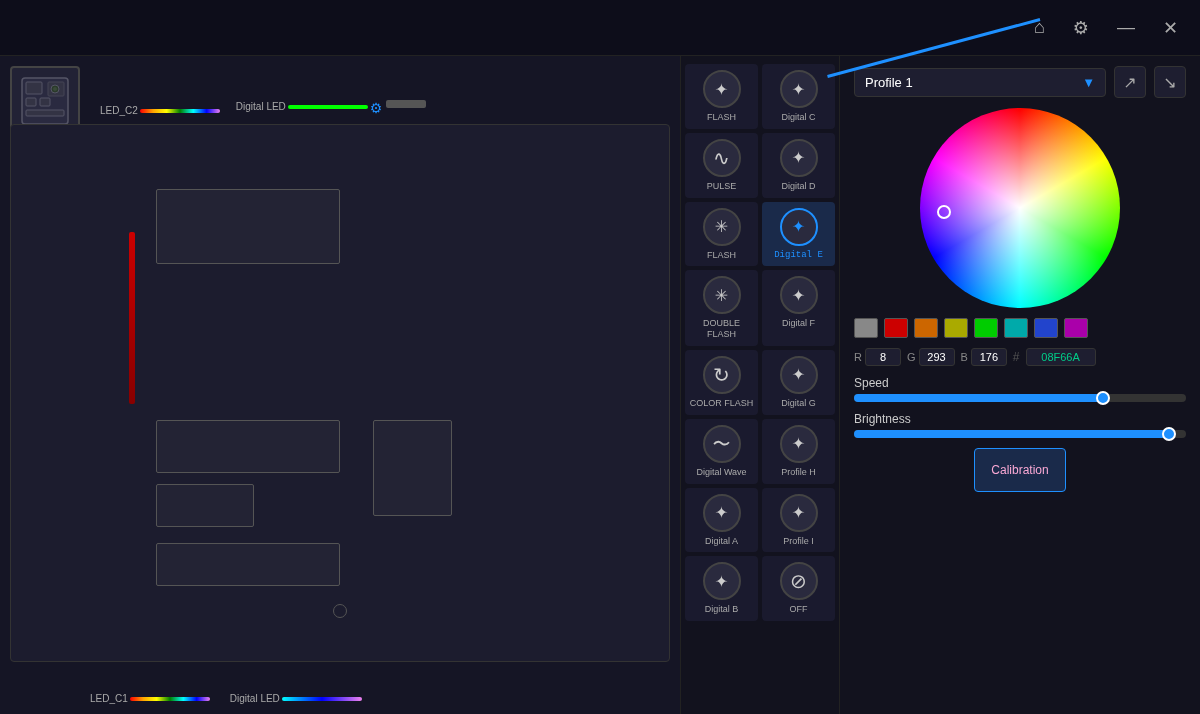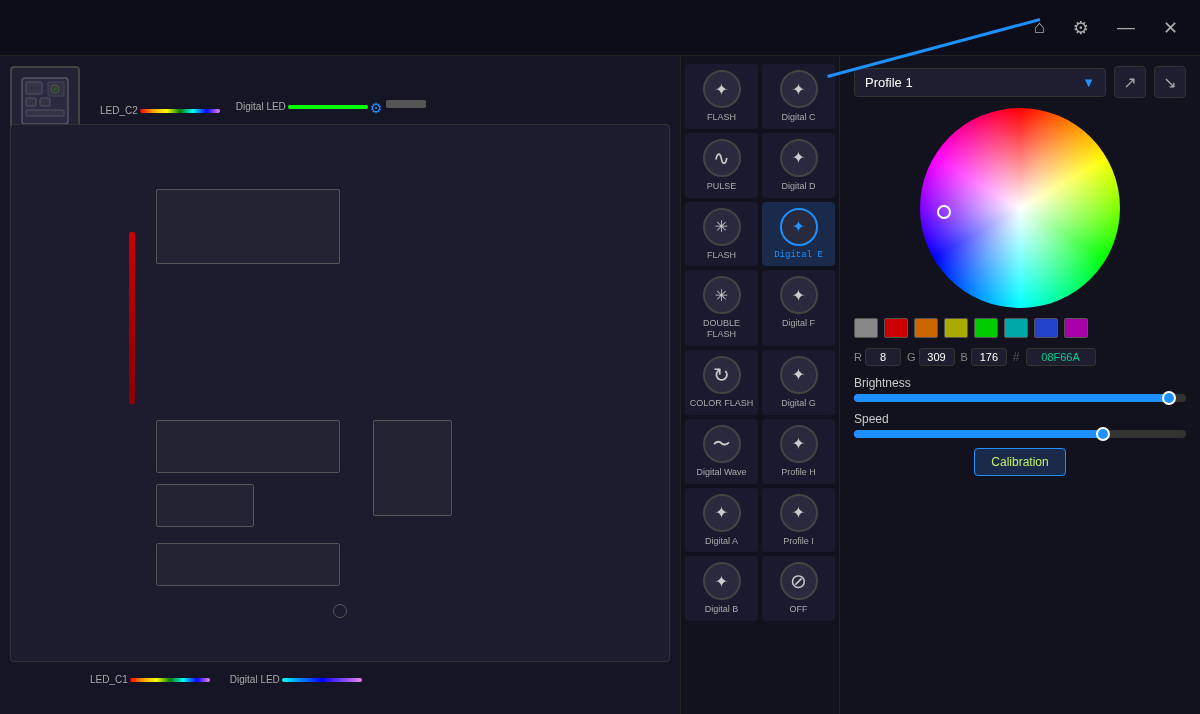--- a/index.html
+++ b/index.html
@@ -127,21 +127,21 @@
     .led-strip {
       position: absolute;
       width: 4px;
       background: linear-gradient(to bottom, #cc0000, #aa0000, #880000);
       border-radius: 2px;
     }
 
     
     .bottom-tabs-row {
       display: flex;
-      align-items: flex-start;
+      align-items: flex-end;
       gap: 20px;
       height: 30px;
       padding-left: 80px;
     }
 
     
     #effects-panel {
       width: 160px;
       background: #12121e;
       border-left: 1px solid #222;
@@ -381,23 +381,23 @@
       border-radius: 50%;
       background: #1e90ff;
       border: 2px solid #fff;
       cursor: pointer;
     }
 
     
     .calibration-btn {
       background: #1a2a4a;
       border: 1px solid #1e90ff;
-      color: #bef264;
+      color: #f9a8d4;
       border-radius: 4px;
-      padding: 6px 16px;
+      padding: 14px 16px;
       cursor: pointer;
       font-size: 12px;
       display: block;
       margin: 0 auto;
     }
 
     
     .action-buttons {
       display: flex;
       gap: 0;
@@ -610,45 +610,45 @@
       <div class="swatch" style="background:#aa00aa;"></div>
     </div>
 
     <div class="rgb-row">
       <div class="rgb-input-group">
         <span class="rgb-label">R</span>
         <div class="rgb-value">8</div>
       </div>
       <div class="rgb-input-group">
         <span class="rgb-label">G</span>
-        <div class="rgb-value">309</div>
+        <div class="rgb-value">293</div>
       </div>
       <div class="rgb-input-group">
         <span class="rgb-label">B</span>
         <div class="rgb-value">176</div>
       </div>
       <span style="color:#555;">#</span>
       <div class="hex-value">08F66A</div>
+    </div>
+
+    <div class="slider-section">
+      <label>Speed</label>
+      <div class="slider-track">
+        <div class="slider-fill" style="width:75%;"></div>
+        <div class="slider-thumb" style="right:25%;"></div>
+      </div>
     </div>
 
     <div class="slider-section">
       <label>Brightness</label>
       <div class="slider-track">
         <div class="slider-fill" style="width:95%;"></div>
         <div class="slider-thumb" style="right:5%;"></div>
       </div>
     </div>
 
-    <div class="slider-section">
-      <label>Speed</label>
-      <div class="slider-track">
-        <div class="slider-fill" style="width:75%;"></div>
-        <div class="slider-thumb" style="right:25%;"></div>
-      </div>
-    </div>
-
     <div>
       <button class="calibration-btn">Calibration</button>
     </div>
 
 
   </div>
 </div>
 
 </body></html>

